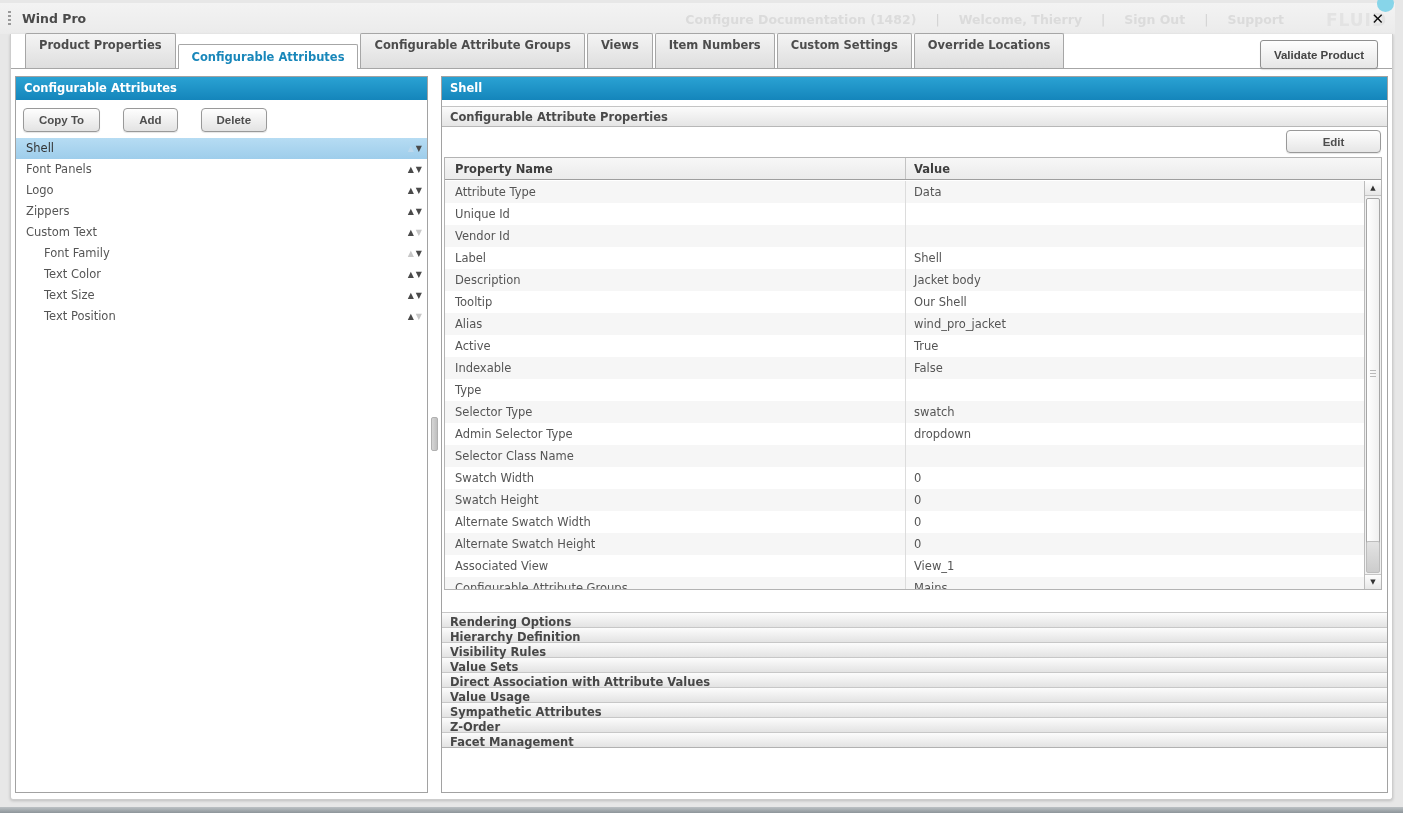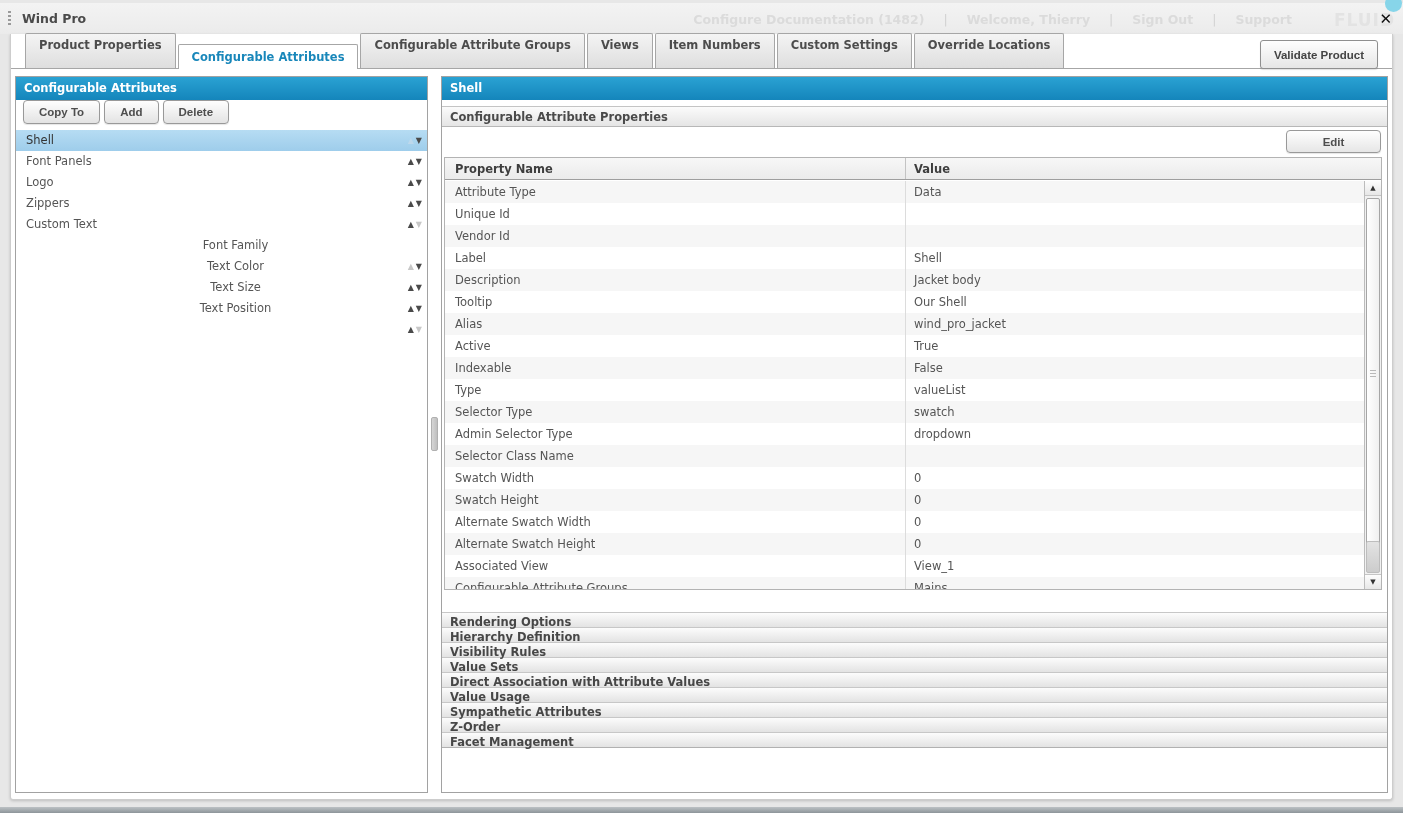--- a/index.html
+++ b/index.html
@@ -8,21 +8,21 @@
   }
   *{box-sizing:border-box;}
   html,body{margin:0;padding:0;}
   body{
     width:1403px;height:813px;position:relative;overflow:hidden;
     background:var(--page-bg);
     font-family:"DejaVu Sans","Liberation Sans",sans-serif;
     -webkit-font-smoothing:antialiased;
   }
   
-  .titlebar{position:absolute;top:3px;left:0;right:0;height:31px;
+  .titlebar{position:absolute;top:3px;left:0;right:8px;height:31px;
     background:linear-gradient(#f3f3f3,#ebebeb);}
   .drag-dots{position:absolute;left:8px;top:8px;width:3px;height:15px;
     background:repeating-linear-gradient(#9a9a9a 0 2px,transparent 2px 4px);}
   .app-title{position:absolute;left:22px;top:8px;font-size:12.5px;font-weight:bold;color:#4a4a4a;}
   .tb-links{position:absolute;right:92px;top:9px;display:flex;align-items:center;
     font-size:12.5px;font-weight:bold;color:#dbdbdb;}
   .tb-link{padding:0 19px;cursor:pointer;white-space:nowrap;}
   .tb-sep{color:#d2d2d2;font-weight:normal;}
   .logo{position:absolute;right:8px;top:7px;font-size:17px;font-weight:bold;
     color:#e3e3e3;letter-spacing:1px;z-index:2;}
@@ -53,28 +53,28 @@
   .panel{border:1px solid #a2a2a2;background:#fff;display:flex;flex-direction:column;overflow:hidden;}
   .left-panel{width:413px;flex:none;}
   .right-panel{flex:1;}
   .splitter{width:13px;flex:none;position:relative;}
   .splitter-handle{position:absolute;left:3px;top:50%;margin-top:-18px;width:7px;height:34px;
     background:linear-gradient(90deg,#d6d6d6,#bfbfbf);border:1px solid #b0b0b0;border-radius:2px;cursor:col-resize;}
   .panel-header{flex:none;height:23px;line-height:23px;padding-left:8px;
     background:linear-gradient(var(--blue1),var(--blue2));
     color:#fff;font-size:11.5px;font-weight:bold;}
   
-  .toolbar{flex:none;display:flex;gap:4px;padding:0 0 6px 7px;}
+  .toolbar{flex:none;display:flex;gap:23px;padding:8px 0 6px 7px;}
   .tool-btn{height:24px;padding:0 15px;border:1px solid #999;border-radius:4px;
     background:linear-gradient(#fefefe,#e3e3e3);font-size:11.5px;font-weight:bold;color:#4e4e4e;
     cursor:pointer;box-shadow:0 1px 1px rgba(0,0,0,.1);}
   .attr-list{flex:1;overflow:hidden;}
   .attr-item{height:21px;line-height:21px;display:flex;align-items:center;
     padding-left:10px;font-size:11.5px;color:#555;cursor:pointer;}
-  .attr-item.child{padding-left:28px;flex-direction:column;}
+  .attr-item.child{padding-left:28px;}
   .attr-item.selected{background:linear-gradient(var(--sel1),var(--sel2));color:#333;}
   .arrows{margin-left:auto;padding-right:5px;display:flex;gap:2px;}
   .arr{font-size:8px;color:#4a4a4a;cursor:pointer;line-height:21px;}
   .arr.disabled{color:#c7c7c7;cursor:default;}
   .attr-item.selected .arr.disabled{color:#bdd8ec;}
   
   .props-bar{flex:none;margin-top:6px;height:21px;line-height:20px;padding-left:8px;
     background:linear-gradient(#fbfbfb,#e5e5e5);
     border-top:1px solid #c4c4c4;border-bottom:1px solid #b7b7b7;
     font-size:11.5px;font-weight:bold;color:#4a4a4a;cursor:pointer;}
@@ -279,21 +279,20 @@
             <div class="trow">
     <div class="td-name">Active</div>
     <div class="td-value">True</div>
   </div>
             <div class="trow">
     <div class="td-name">Indexable</div>
     <div class="td-value">False</div>
   </div>
             <div class="trow">
     <div class="td-name">Type</div>
-    <div class="td-value">valueList</div>
   </div>
             <div class="trow">
     <div class="td-name">Selector Type</div>
     <div class="td-value">swatch</div>
   </div>
             <div class="trow">
     <div class="td-name">Admin Selector Type</div>
     <div class="td-value">dropdown</div>
   </div>
             <div class="trow">

